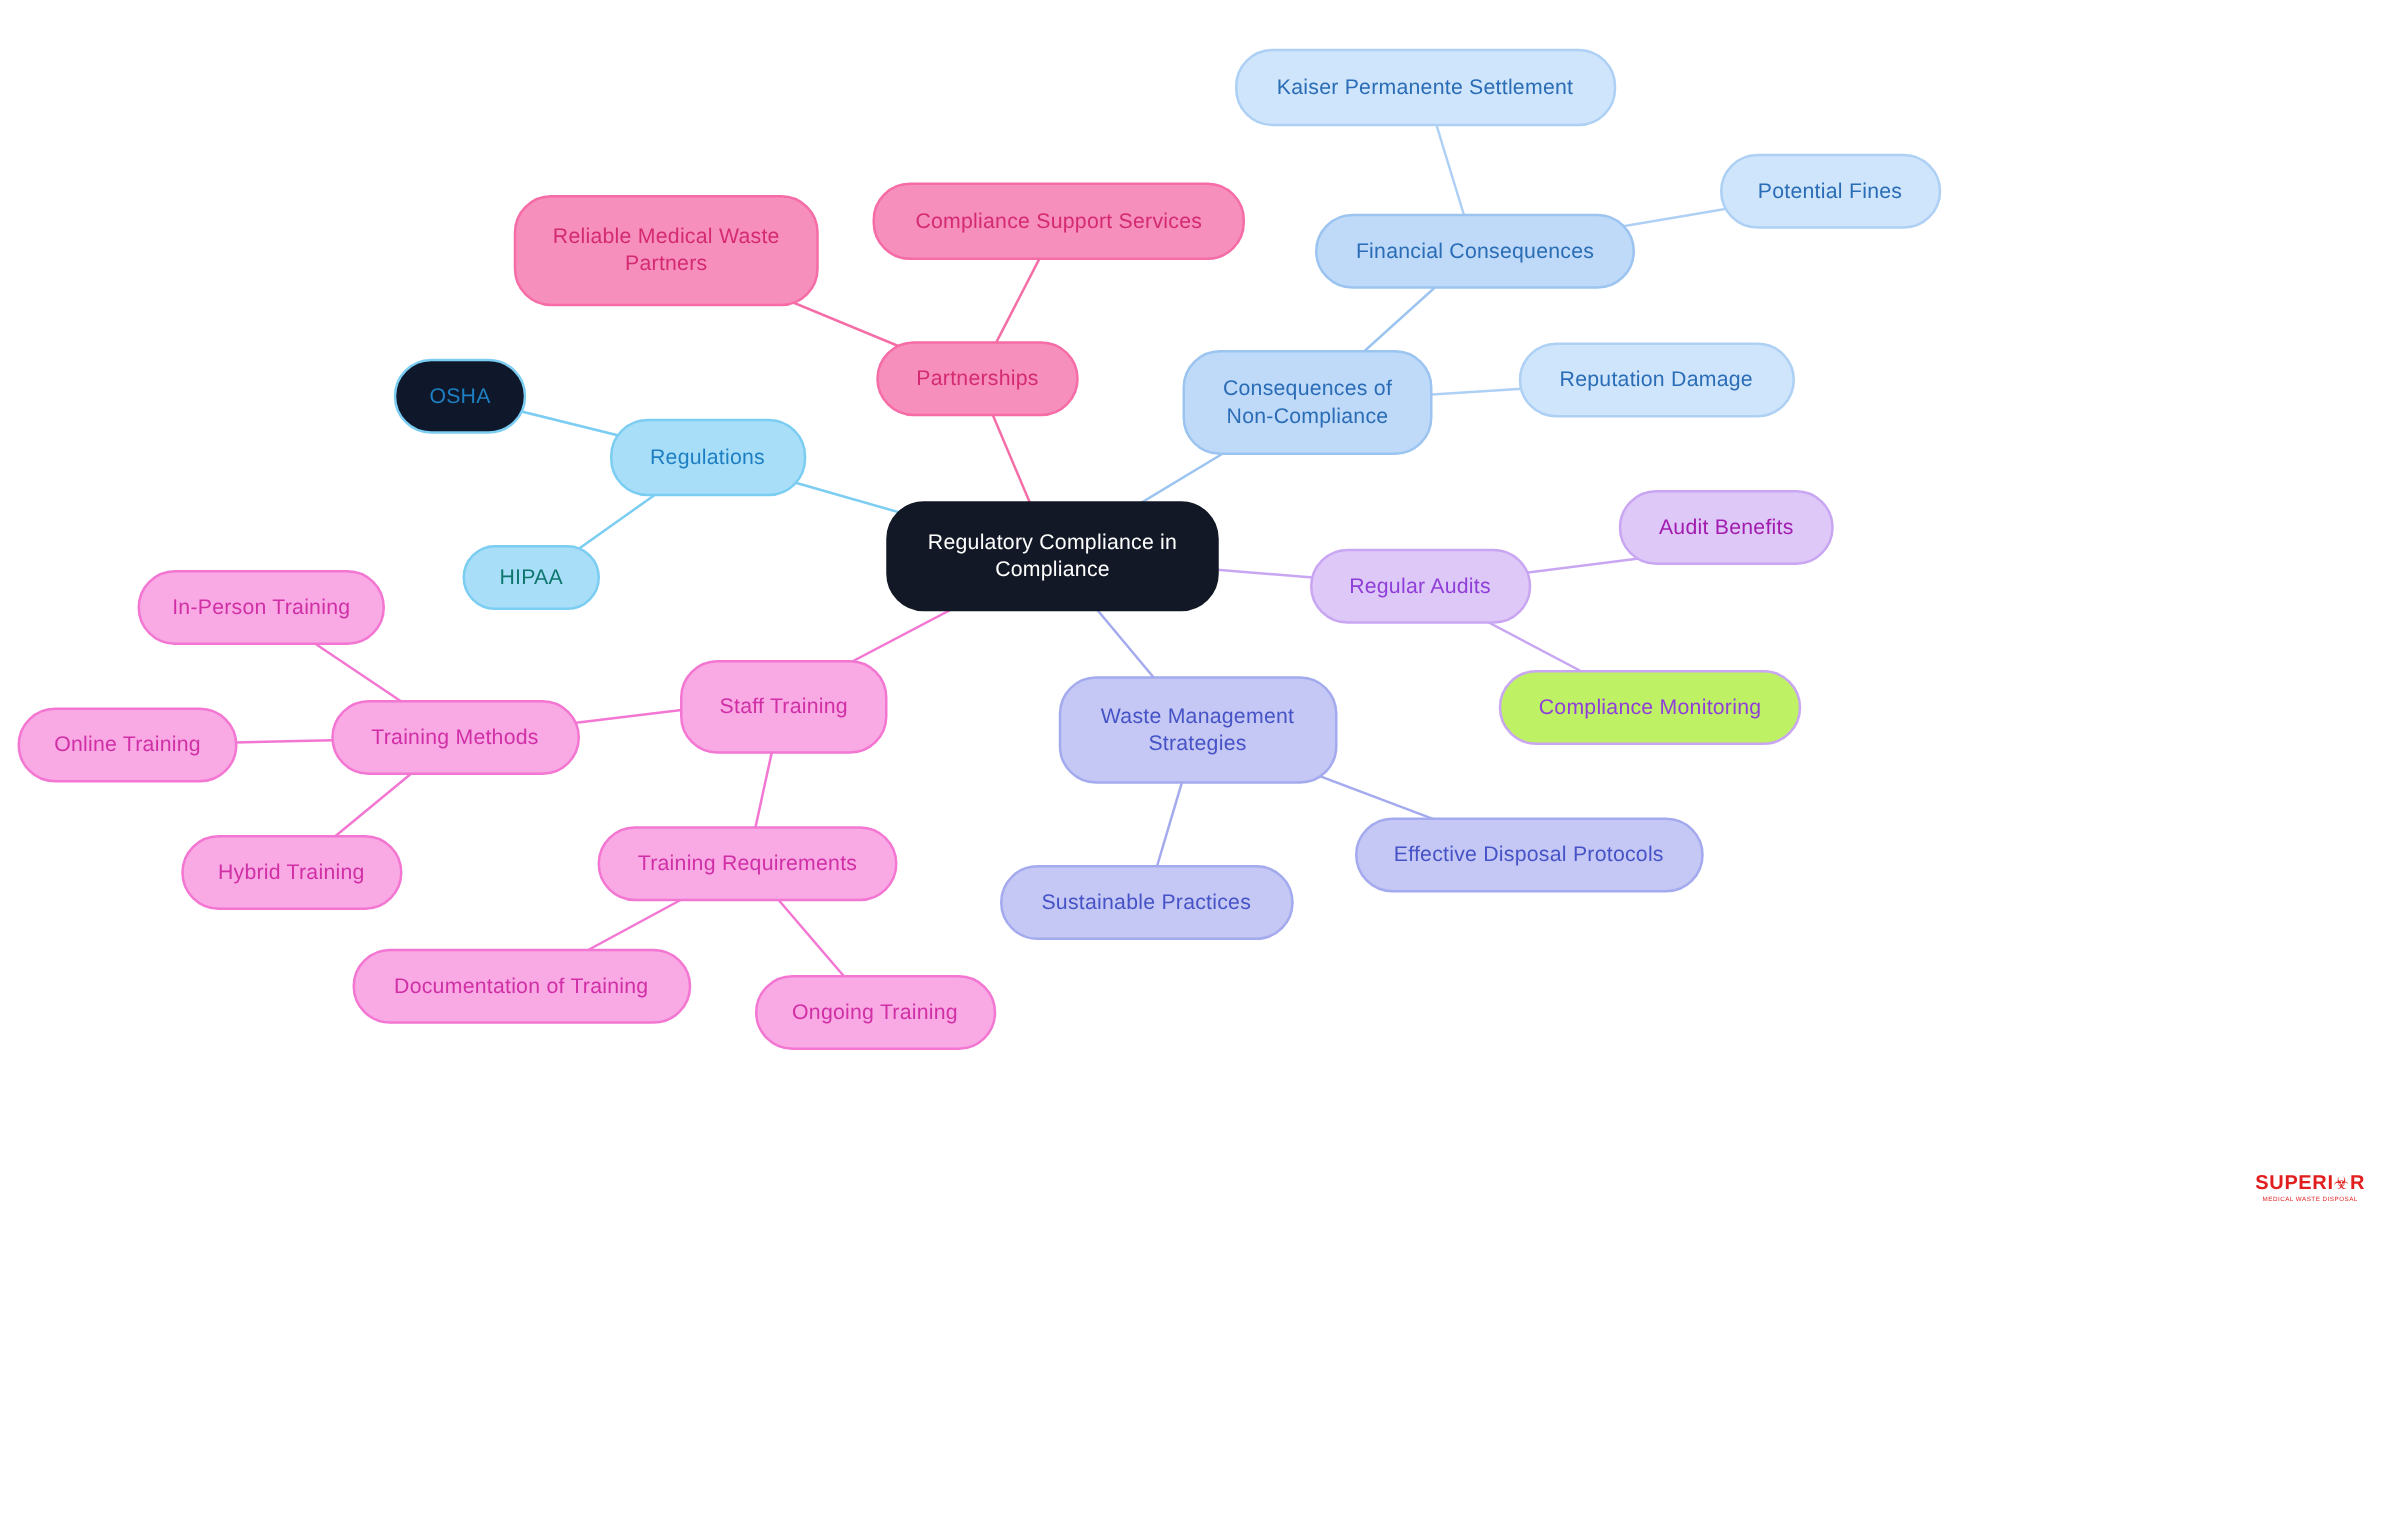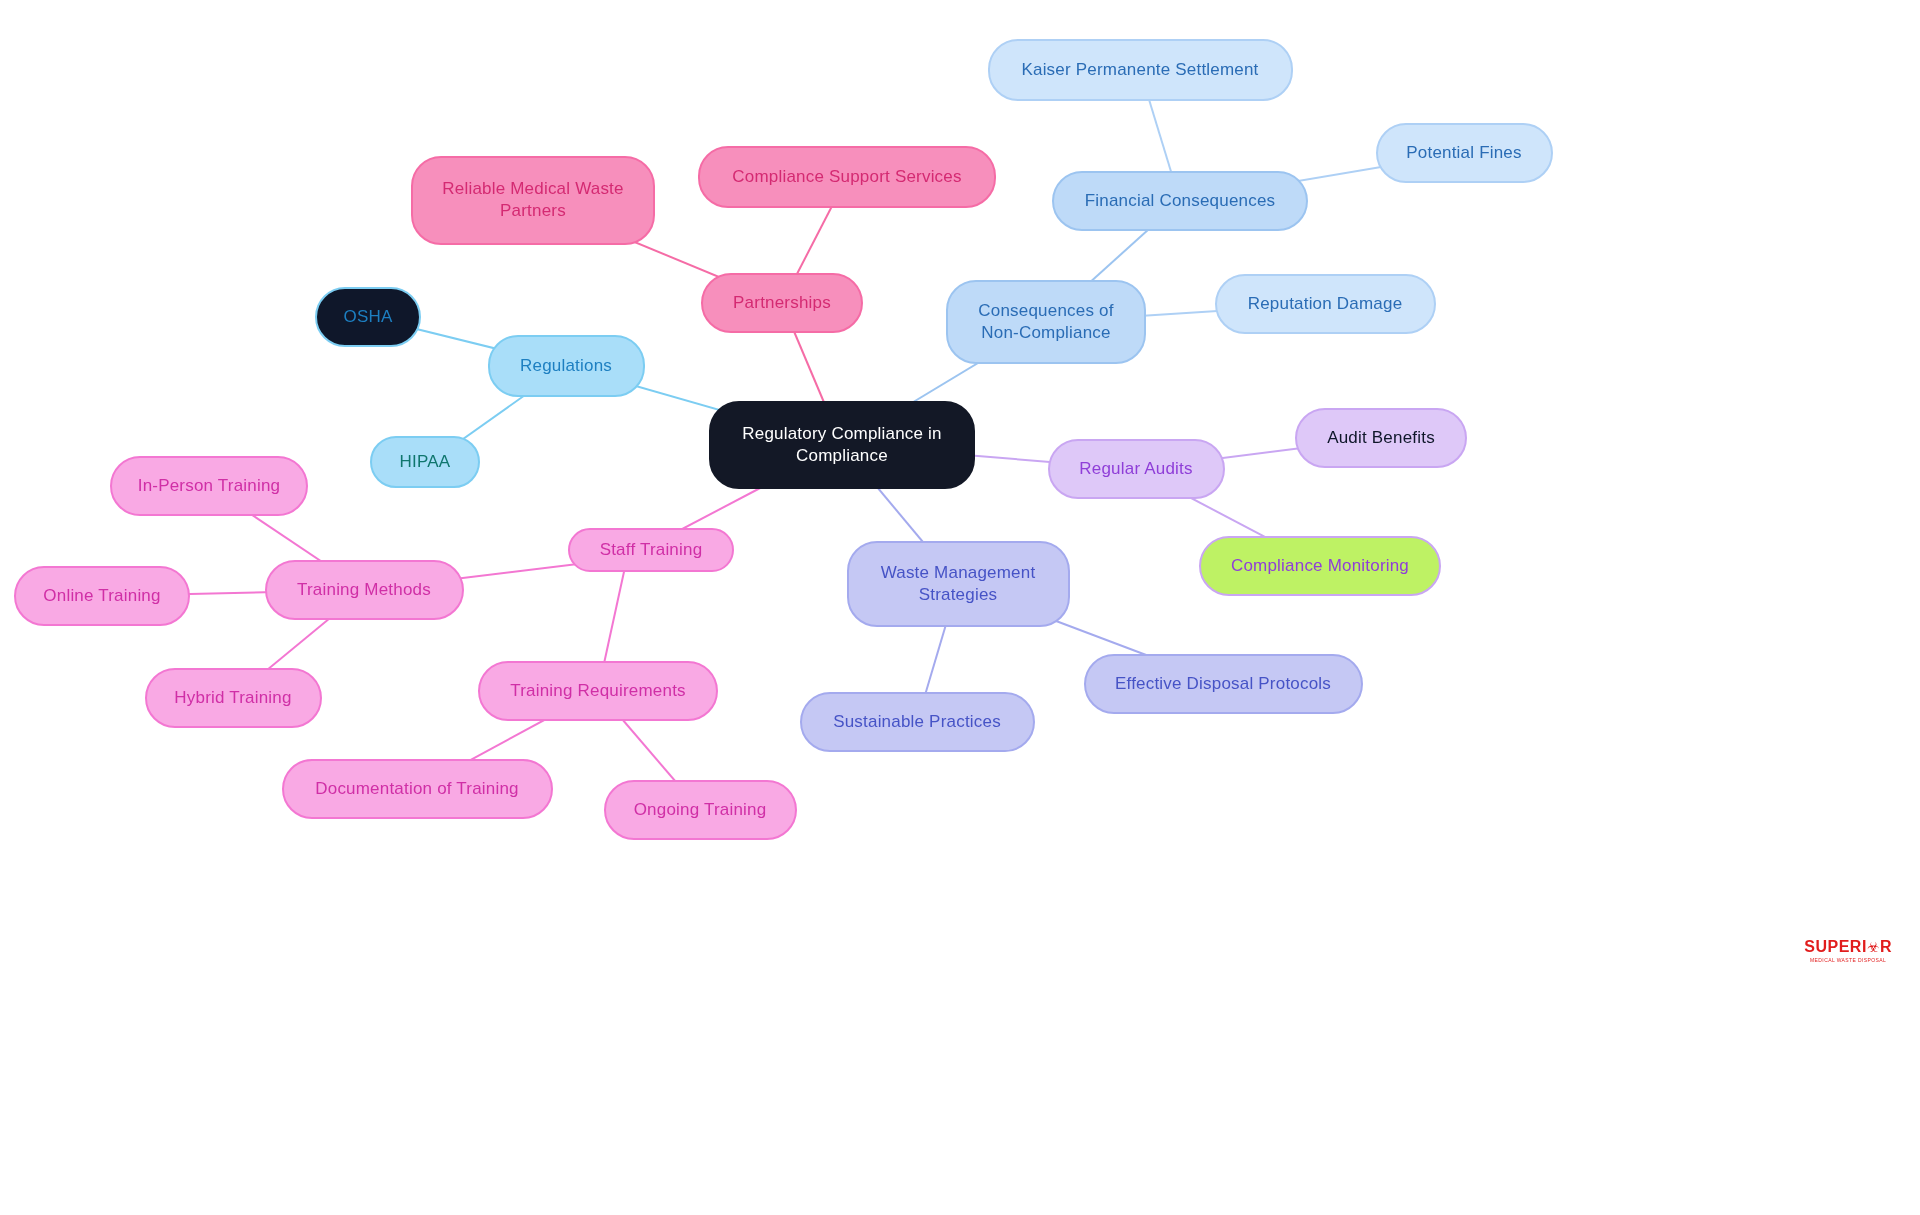--- a/index.html
+++ b/index.html
@@ -133,36 +133,36 @@
       </div>
       <div class="node" style="left: 1375.5px; top: 123px; width: 177px; height: 60px; background: rgb(207, 229, 251); border-color: rgb(174, 208, 245); color: rgb(42, 108, 181);">
         <span>Potential Fines</span>
       </div>
       <div class="node" style="left: 1214.5px; top: 274px; width: 221px; height: 60px; background: rgb(207, 229, 251); border-color: rgb(174, 208, 245); color: rgb(42, 108, 181);">
         <span>Reputation Damage</span>
       </div>
       <div class="node" style="left: 1047.5px; top: 439px; width: 177px; height: 60px; background: rgb(222, 200, 248); border-color: rgb(201, 166, 242); color: rgb(143, 62, 216);">
         <span>Regular Audits</span>
       </div>
-      <div class="node" style="left: 1295px; top: 408px; width: 172px; height: 60px; background: rgb(222, 200, 248); border-color: rgb(201, 166, 242); color: #0f172a;">
+      <div class="node" style="left: 1295px; top: 392px; width: 172px; height: 60px; background: rgb(222, 200, 248); border-color: rgb(201, 166, 242); color: #a21caf;">
         <span>Audit Benefits</span>
       </div>
       <div class="node" style="left: 1199px; top: 536px; width: 242px; height: 60px; background: #bef264; border-color: rgb(201, 166, 242); color: rgb(143, 62, 216);">
         <span>Compliance Monitoring</span>
       </div>
       <div class="node" style="left: 846.5px; top: 541px; width: 223px; height: 86px; background: rgb(197, 200, 244); border-color: rgb(164, 170, 238); color: rgb(70, 83, 198);">
         <span>Waste Management Strategies</span>
       </div>
       <div class="node" style="left: 1083.5px; top: 654px; width: 279px; height: 60px; background: rgb(197, 200, 244); border-color: rgb(164, 170, 238); color: rgb(70, 83, 198);">
         <span>Effective Disposal Protocols</span>
       </div>
       <div class="node" style="left: 799.5px; top: 692px; width: 235px; height: 60px; background: rgb(197, 200, 244); border-color: rgb(164, 170, 238); color: rgb(70, 83, 198);">
         <span>Sustainable Practices</span>
       </div>
-      <div class="node" style="left: 568px; top: 528px; width: 166px; height: 44px; background: rgb(249, 169, 228); border-color: rgb(243, 119, 210); color: rgb(208, 47, 166); justify-content: center;">
+      <div class="node" style="left: 544px; top: 528px; width: 166px; height: 75px; background: rgb(249, 169, 228); border-color: rgb(243, 119, 210); color: rgb(208, 47, 166); justify-content: center;">
         <span>Staff Training</span>
       </div>
       <div class="node" style="left: 264.5px; top: 560px; width: 199px; height: 60px; background: rgb(249, 169, 228); border-color: rgb(243, 119, 210); color: rgb(208, 47, 166);">
         <span>Training Methods</span>
       </div>
       <div class="node" style="left: 110px; top: 456px; width: 198px; height: 60px; background: rgb(249, 169, 228); border-color: rgb(243, 119, 210); color: rgb(208, 47, 166);">
         <span>In-Person Training</span>
       </div>
       <div class="node" style="left: 14px; top: 566px; width: 176px; height: 60px; background: rgb(249, 169, 228); border-color: rgb(243, 119, 210); color: rgb(208, 47, 166);">
         <span>Online Training</span>

